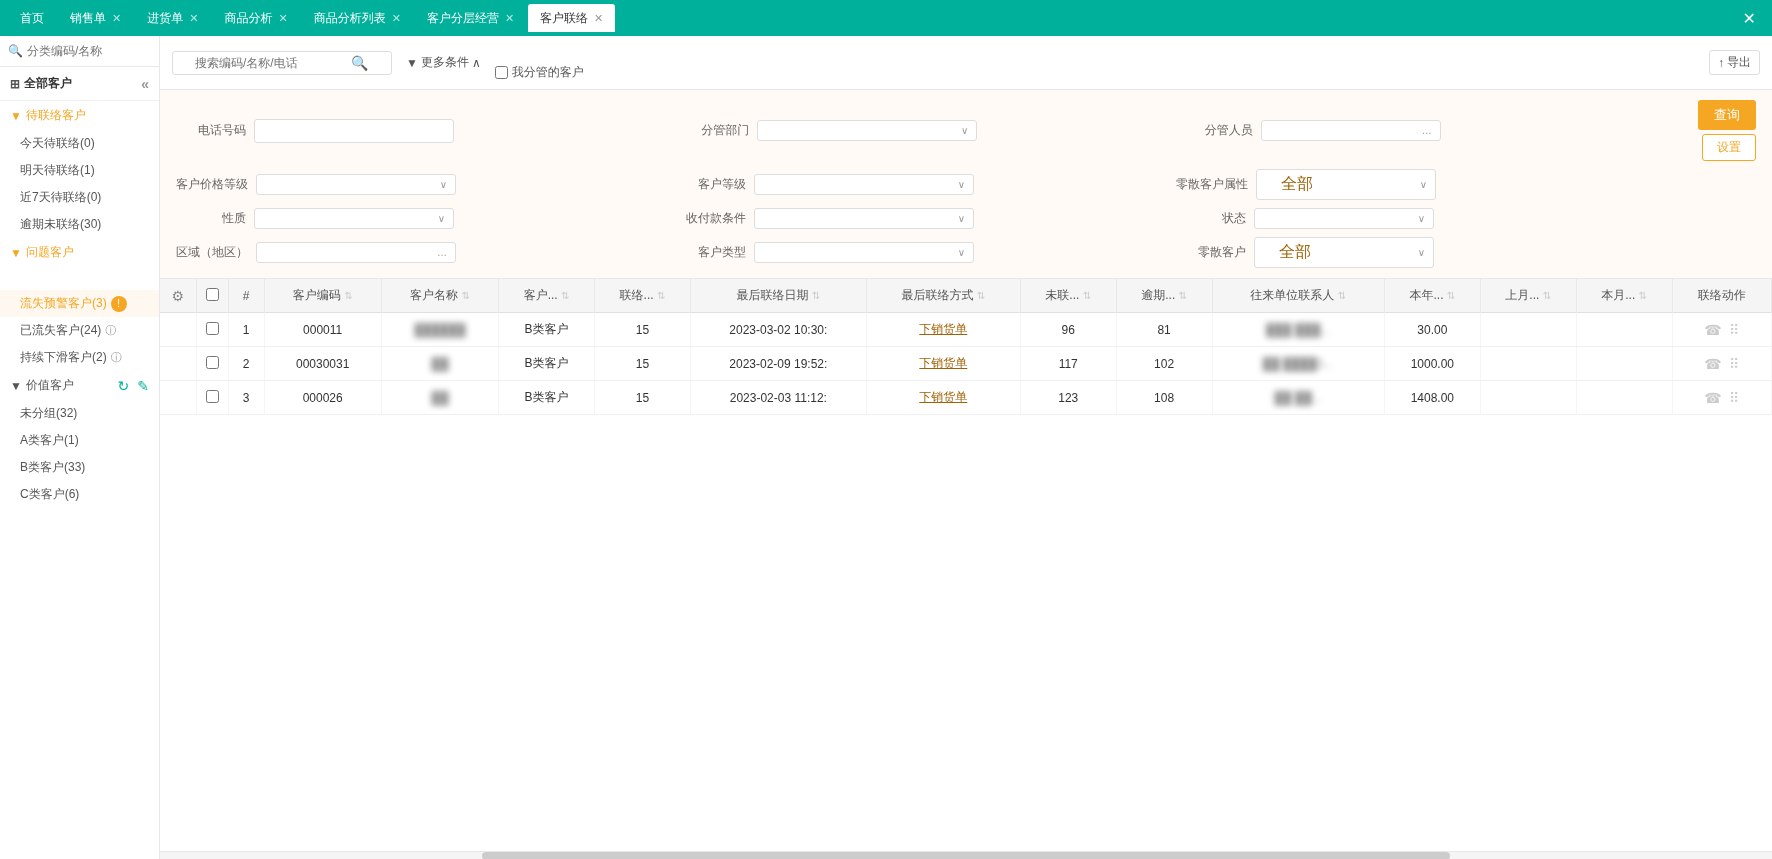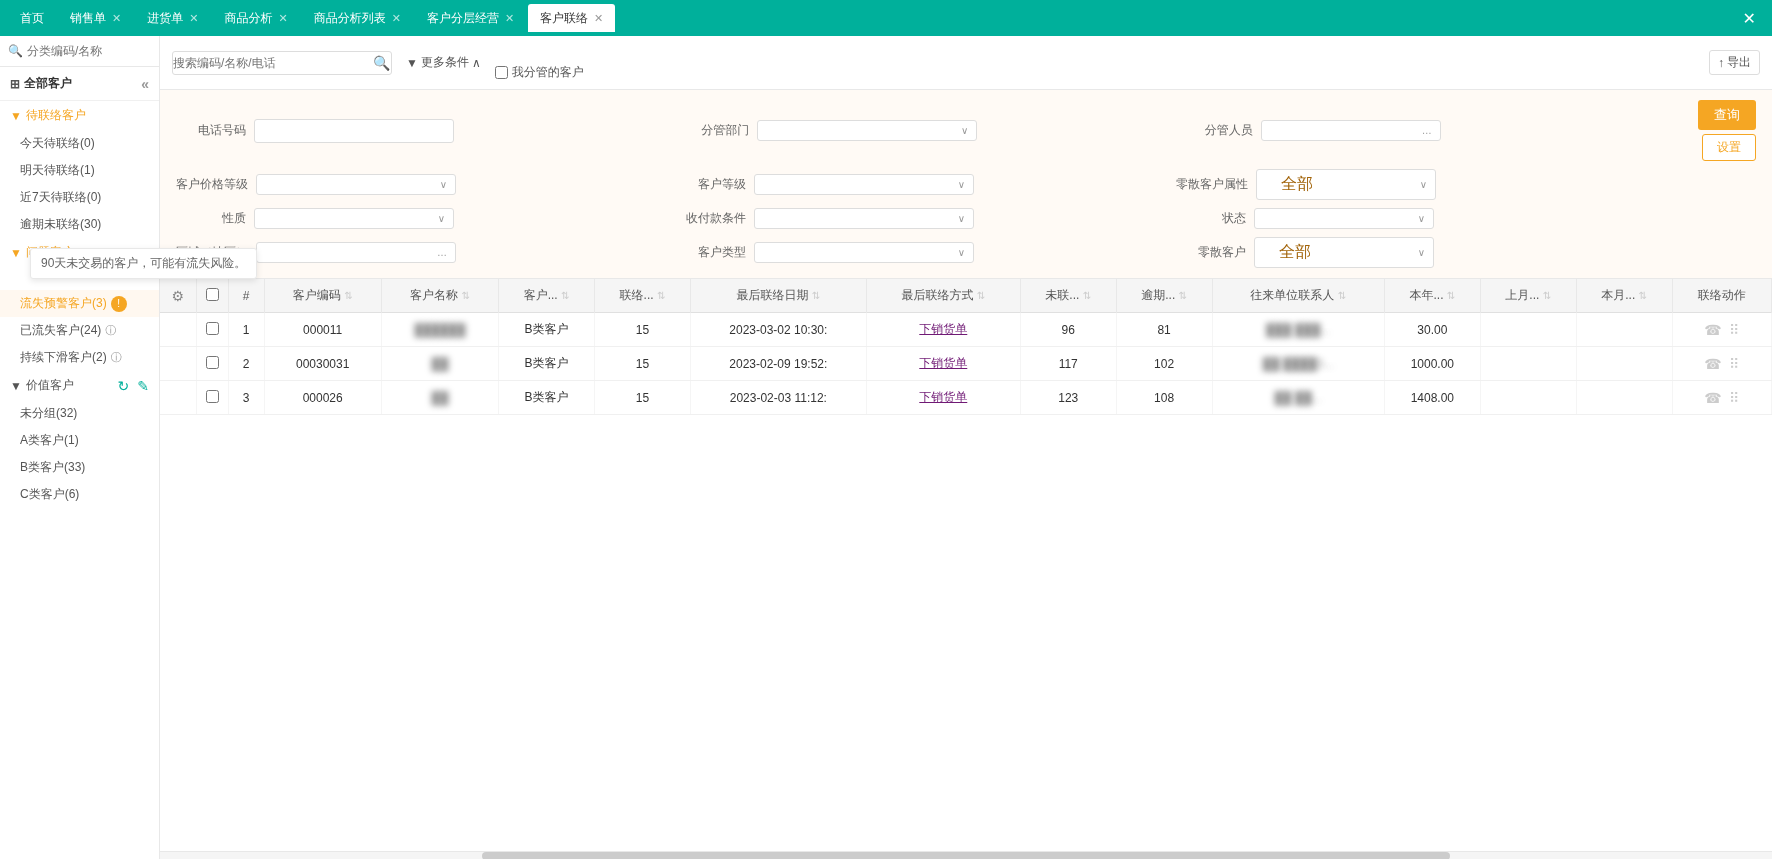--- a/index.html
+++ b/index.html
@@ -138,21 +138,21 @@
       align-items: center;
       padding: 8px 12px;
       border-bottom: 1px solid #e8e8e8;
       gap: 8px;
     }
     .search-input-wrap {
       display: flex;
       align-items: center;
       border: 1px solid #ddd;
       border-radius: 3px;
-      padding: 3px 0;
+      padding: 3px 22px;
       width: 220px;
       gap: 4px;
     }
     .search-input-wrap input {
       border: none;
       outline: none;
       font-size: 12px;
       color: #999;
       width: 180px;
     }
@@ -297,21 +297,21 @@
       border-right: 1px solid #f5f5f5;
       color: #333;
       font-size: 12px;
       white-space: nowrap;
     }
     .blurred {
       color: transparent;
       text-shadow: 0 0 6px rgba(0,0,0,0.4);
       user-select: none;
     }
-    .link-text { color: #701a75; cursor: pointer; text-decoration: underline; font-family: Liberation Serif, serif; }
+    .link-text { color: #a16207; cursor: pointer; text-decoration: underline; font-family: Liberation Serif, serif; }
     .action-icon { color: #ccc; cursor: pointer; margin: 0 2px; font-size: 14px; }
 
     
     .settings-col-icon { color: #888; cursor: pointer; font-size: 14px; }
 
     
     .pagination {
       display: flex;
       align-items: center;
       justify-content: flex-end;
@@ -462,23 +462,20 @@
       <span>A类客户(1)</span>
     </div>
     <div class="sidebar-item">
       <span>B类客户(33)</span>
     </div>
     <div class="sidebar-item">
       <span>C类客户(6)</span>
     </div>
   </div>
 
-  <div class="tooltip-box">
-    <span>90天未交易的客户，可能有流失风险。</span>
-  </div>
 
   <div class="content-area">
 
     <div class="search-bar">
       <div class="search-input-wrap">
         <input type="text" style="width: 100%;" placeholder="搜索编码/名称/电话">
         <span class="search-icon-btn">🔍</span>
       </div>
       <div class="more-conditions-btn">
         <span>▼</span>

